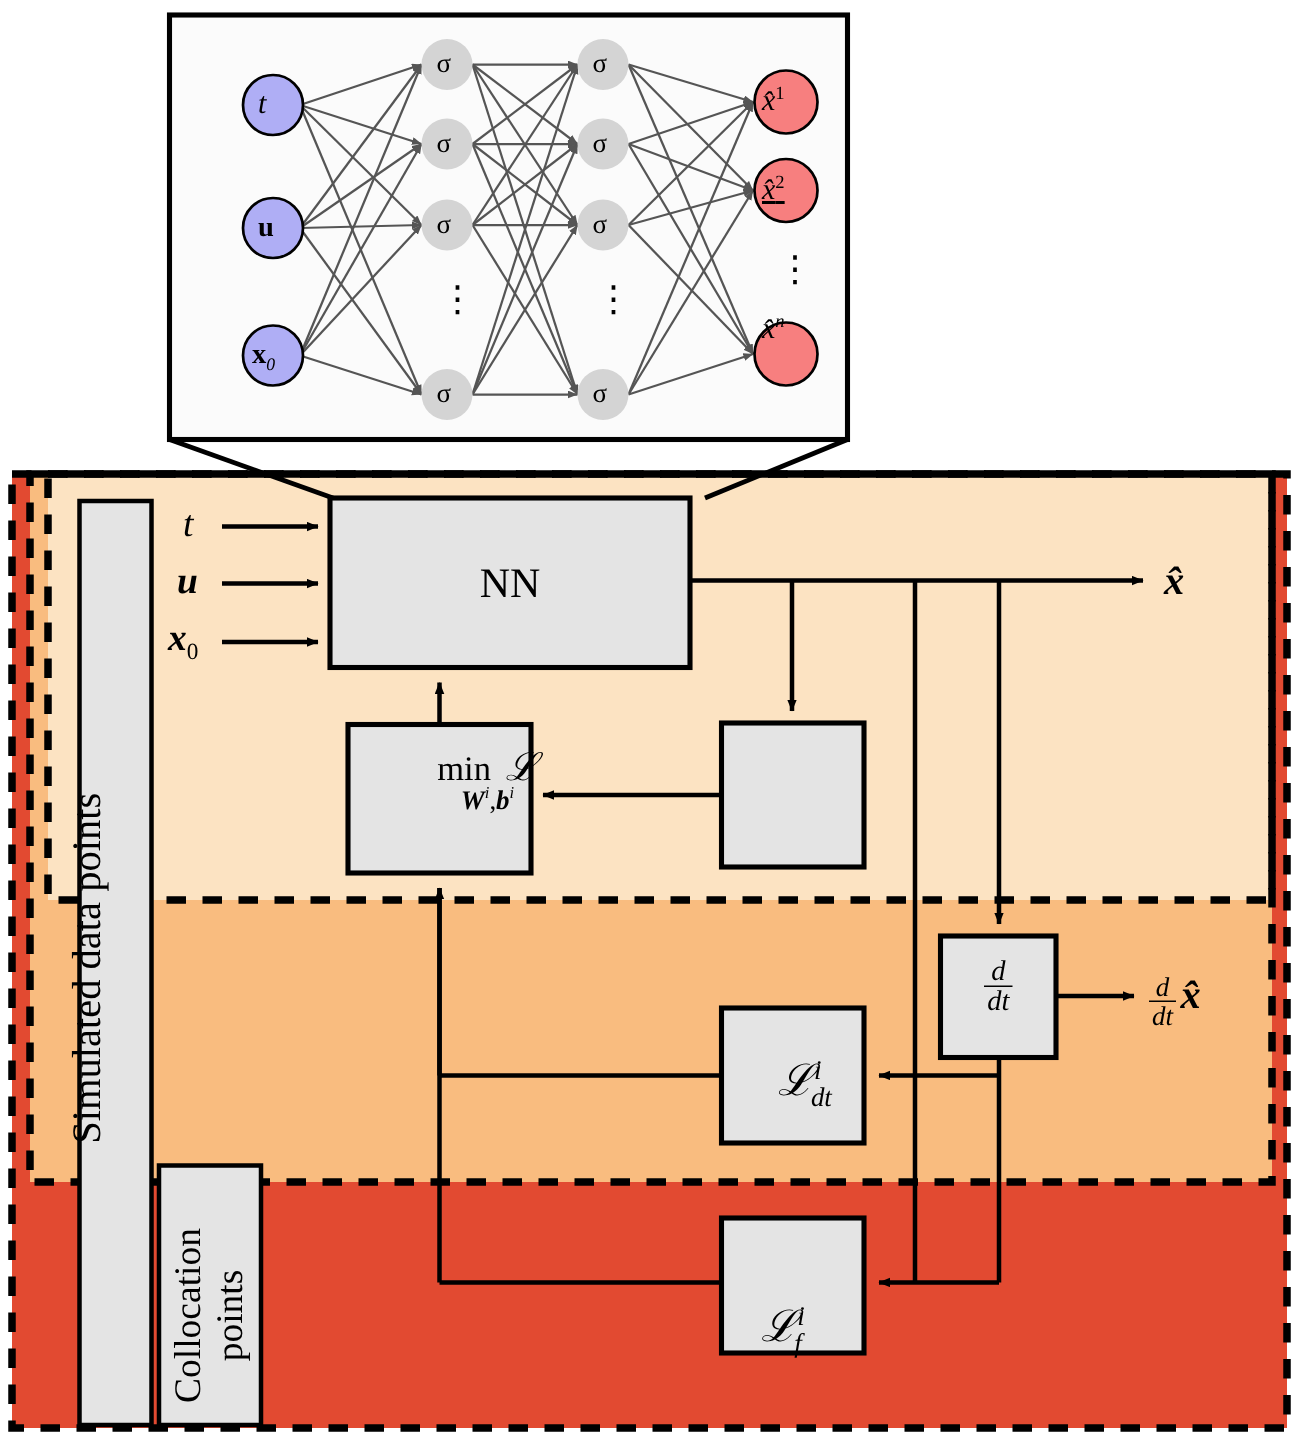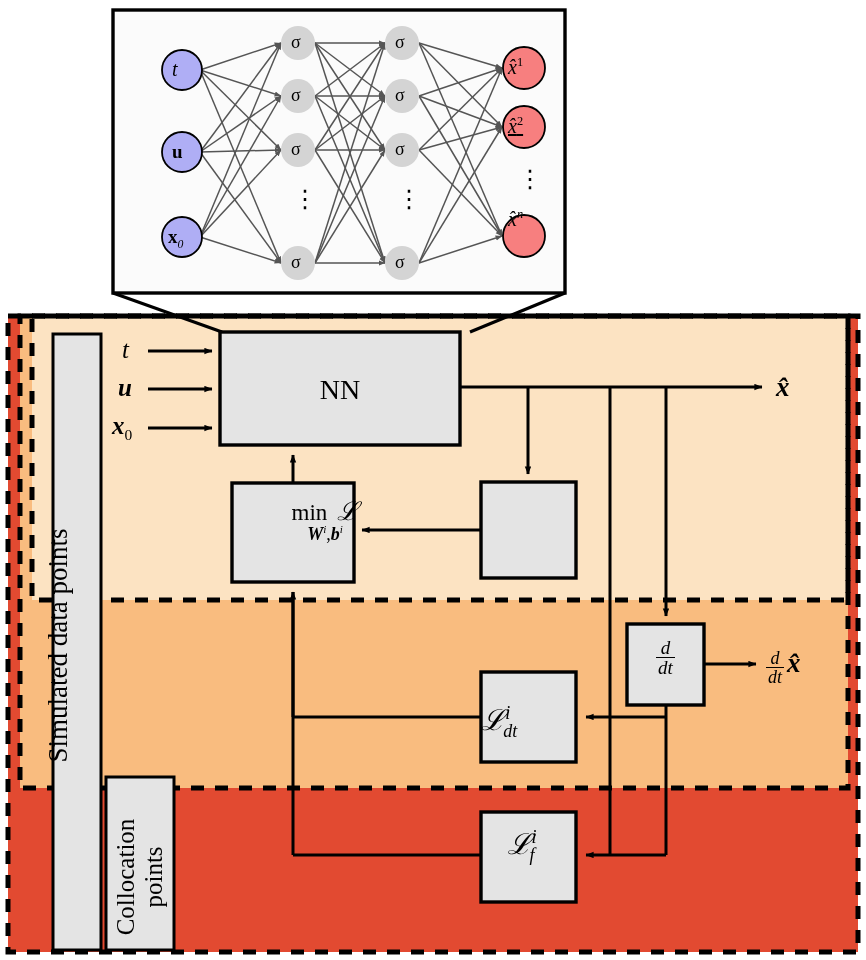--- a/index.html
+++ b/index.html
@@ -201,24 +201,24 @@
   <div class="mathlabel" style="left:232px;top:498px;width:122px;text-align:center;font-size:23px;line-height:1.05;margin-left:32px;">
     <div>
       <span style="font-style:normal;">min</span>
       <i class="mi" style="font-size:1.12em;margin-left:4px;">ℒ</i>
     </div>
     <div style="font-size:0.78em;margin-top:-1px;">
       <span class="bi">W</span><span class="sup">i</span><span style="font-style:normal;">,</span><span class="bi">b</span><span class="sup">i</span>
     </div>
   </div>
 
-  <div class="mathlabel" style="left:481px;top:699px;width:111px;text-align:left;font-size:29px;">
+  <div class="mathlabel" style="left:481px;top:699px;width:111px;text-align:center;font-size:29px;">
     <i class="mi">ℒ</i><span class="sup">i</span><span class="sub" style="margin-left:-7px;">dt</span>
   </div>
-  <div class="mathlabel" style="left:481px;top:823px;width:80px;text-align:center;font-size:29px;">
+  <div class="mathlabel" style="left:481px;top:863px;width:80px;text-align:center;font-size:29px;">
     <i class="mi">ℒ</i><span class="sup">i</span><span class="sub" style="margin-left:-7px;">f</span>
   </div>
 
   <div class="mathlabel" style="left:627px;top:638px;width:77px;text-align:center;font-size:19px;">
     <span class="frac">
       <span class="num">d</span>
       <span class="den">dt</span>
     </span>
   </div>
 

